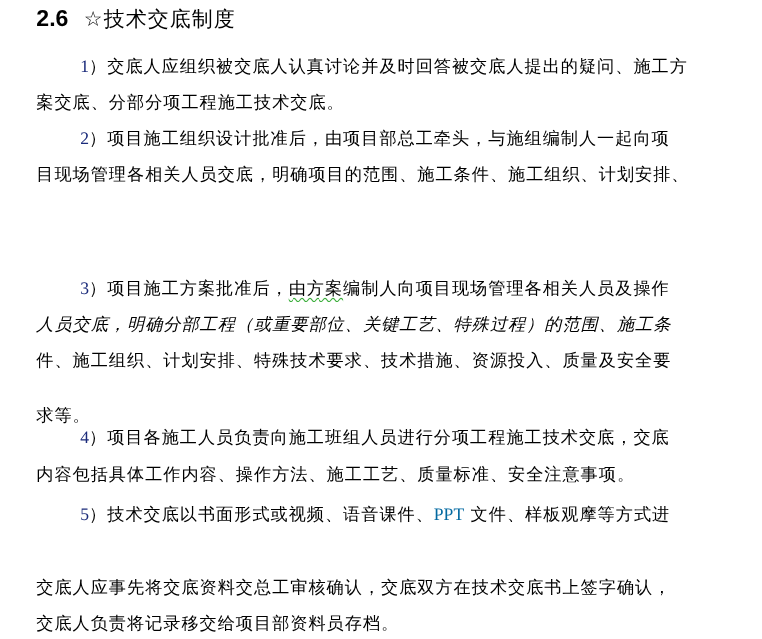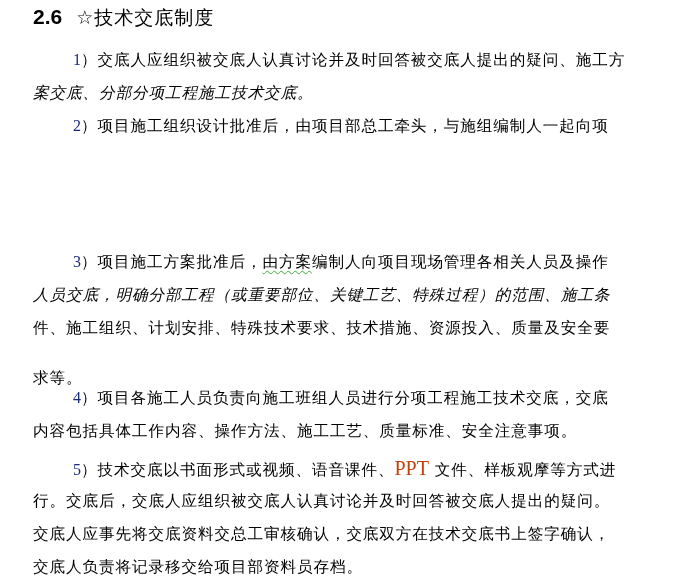--- a/index.html
+++ b/index.html
@@ -18,57 +18,57 @@
     margin-right: 14px;
   }
   .heading .title { font-size: 19px; letter-spacing: 1px; }
   .line {
     position: absolute; left: 33px; width: 640px; height: 32px;
     font-size: 15.6px; line-height: 32px; white-space: nowrap;
     letter-spacing: 0.9px;
   }
   .line.indent { left: 73px; }
   .pnum { color: #1a2a7a; font-family: "Liberation Serif", serif; font-size: 16px; letter-spacing: 0; }
-  .latin { color: #c2410c; font-family: "Liberation Serif", serif; font-size: 20px; letter-spacing: 0; }
+  .latin { color: #0369a1; font-family: "Liberation Serif", serif; font-size: 16px; letter-spacing: 0; }
   .squiggle {
     text-decoration: underline wavy #3cae3c;
     text-decoration-thickness: 1px;
     text-underline-offset: 3px;
   }
 </style>
 </head>
 <body>
 
 <div class="page">
 
   <div class="heading">
     <span class="num">2.6</span><span class="title">☆技术交底制度</span>
   </div>
 
   <div class="line indent" style="top:44px;">
     <span class="pnum">1</span><span>）交底人应组织被交底人认真讨论并及时回答被交底人提出的疑问、施工方</span>
   </div>
-  <div class="line" style="top:77px;font-style:italic;">案交底、分部分项工程施工技术交底。</div>
+  <div class="line" style="top:77px;">案交底、分部分项工程施工技术交底。</div>
 
   <div class="line indent" style="top:110px;">
     <span class="pnum">2</span><span>）项目施工组织设计批准后，由项目部总工牵头，与施组编制人一起向项</span>
   </div>
+  <div class="line" style="top:143px;">目现场管理各相关人员交底，明确项目的范围、施工条件、施工组织、计划安排、</div>
 
   <div class="line indent" style="top:246px;">
     <span class="pnum">3</span><span>）项目施工方案批准后，</span><span class="squiggle">由方案</span><span>编制人向项目现场管理各相关人员及操作</span>
   </div>
   <div class="line" style="top:279px;font-style:italic;">人员交底，明确分部工程（或重要部位、关键工艺、特殊过程）的范围、施工条</div>
   <div class="line" style="top:312px;">件、施工组织、计划安排、特殊技术要求、技术措施、资源投入、质量及安全要</div>
   <div class="line" style="top:345px;margin-top:17px;">求等。</div>
 
   <div class="line indent" style="top:382px;">
     <span class="pnum">4</span><span>）项目各施工人员负责向施工班组人员进行分项工程施工技术交底，交底</span>
   </div>
   <div class="line" style="top:415px;">内容包括具体工作内容、操作方法、施工工艺、质量标准、安全注意事项。</div>
 
   <div class="line indent" style="top:452px;">
     <span class="pnum">5</span><span>）技术交底以书面形式或视频、语音课件、</span><span class="latin">PPT</span><span> 文件、样板观摩等方式进</span>
   </div>
-  <div class="line" style="top:485px;">行。交底后，交底人应组织被交底人认真讨论并及时回答被交底人提出的疑问。</div>
   <div class="line" style="top:518px;">交底人应事先将交底资料交总工审核确认，交底双方在技术交底书上签字确认，</div>
   <div class="line" style="top:551px;">交底人负责将记录移交给项目部资料员存档。</div>
 
 </div>
 
 </body></html>

